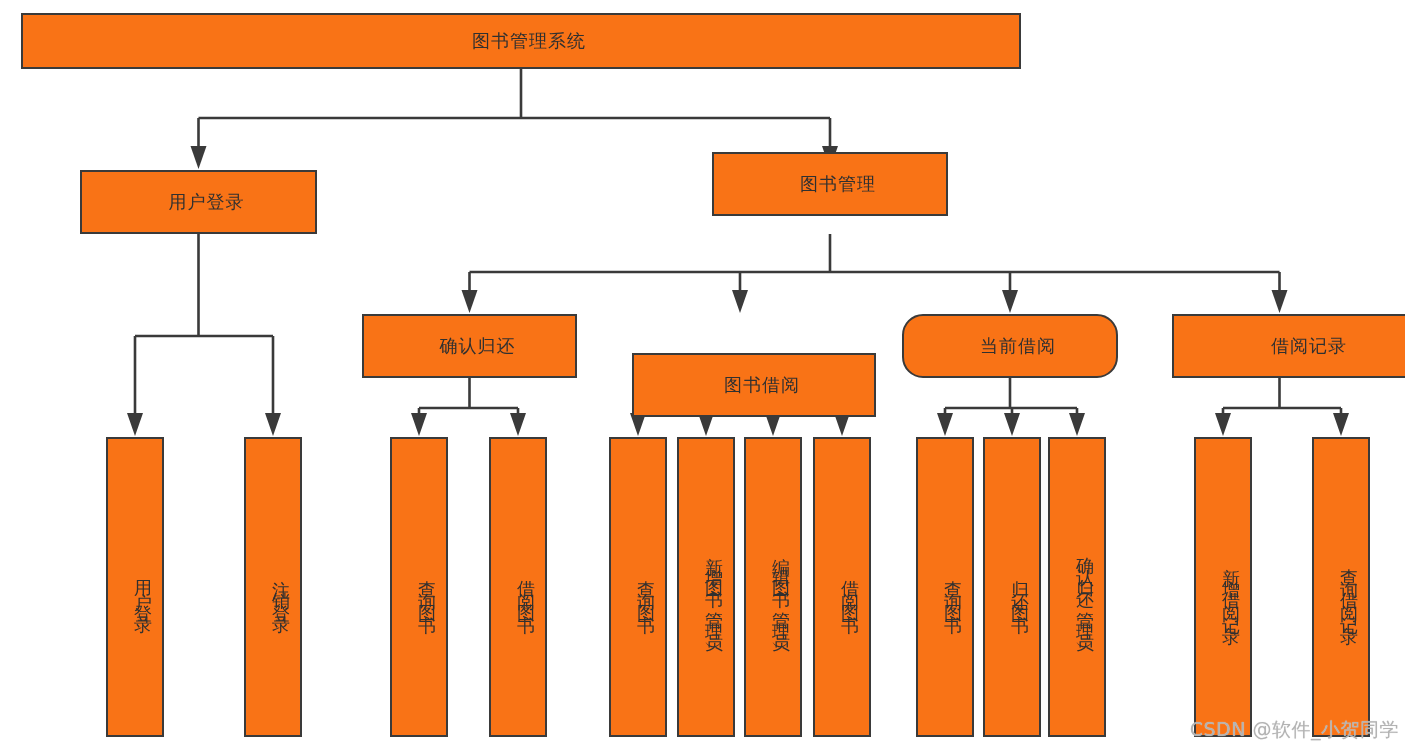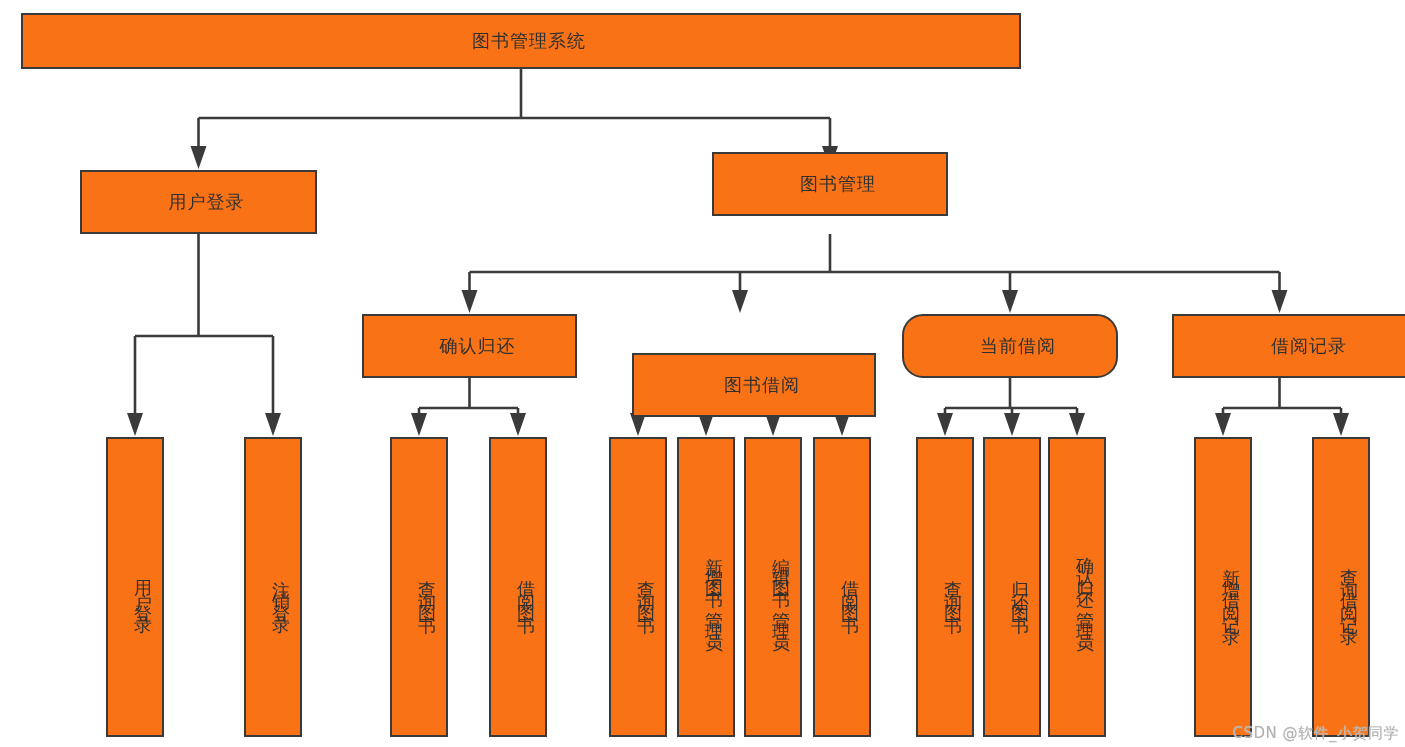--- a/index.html
+++ b/index.html
@@ -50,21 +50,21 @@
   }
   #connectors polygon {
     fill: #3a3a3a;
     stroke: none;
   }
   .watermark {
     position: absolute;
     right: 6px;
     bottom: 4px;
     color: #b3b3b3;
-    font-size: 15px;
+    font-size: 19px;
     letter-spacing: 0.5px;
     z-index: 10;
     text-shadow: 0 0 1px #d8d8d8;
   }
 </style>
 </head>
 <body>
 
 <div id="stage">
 

